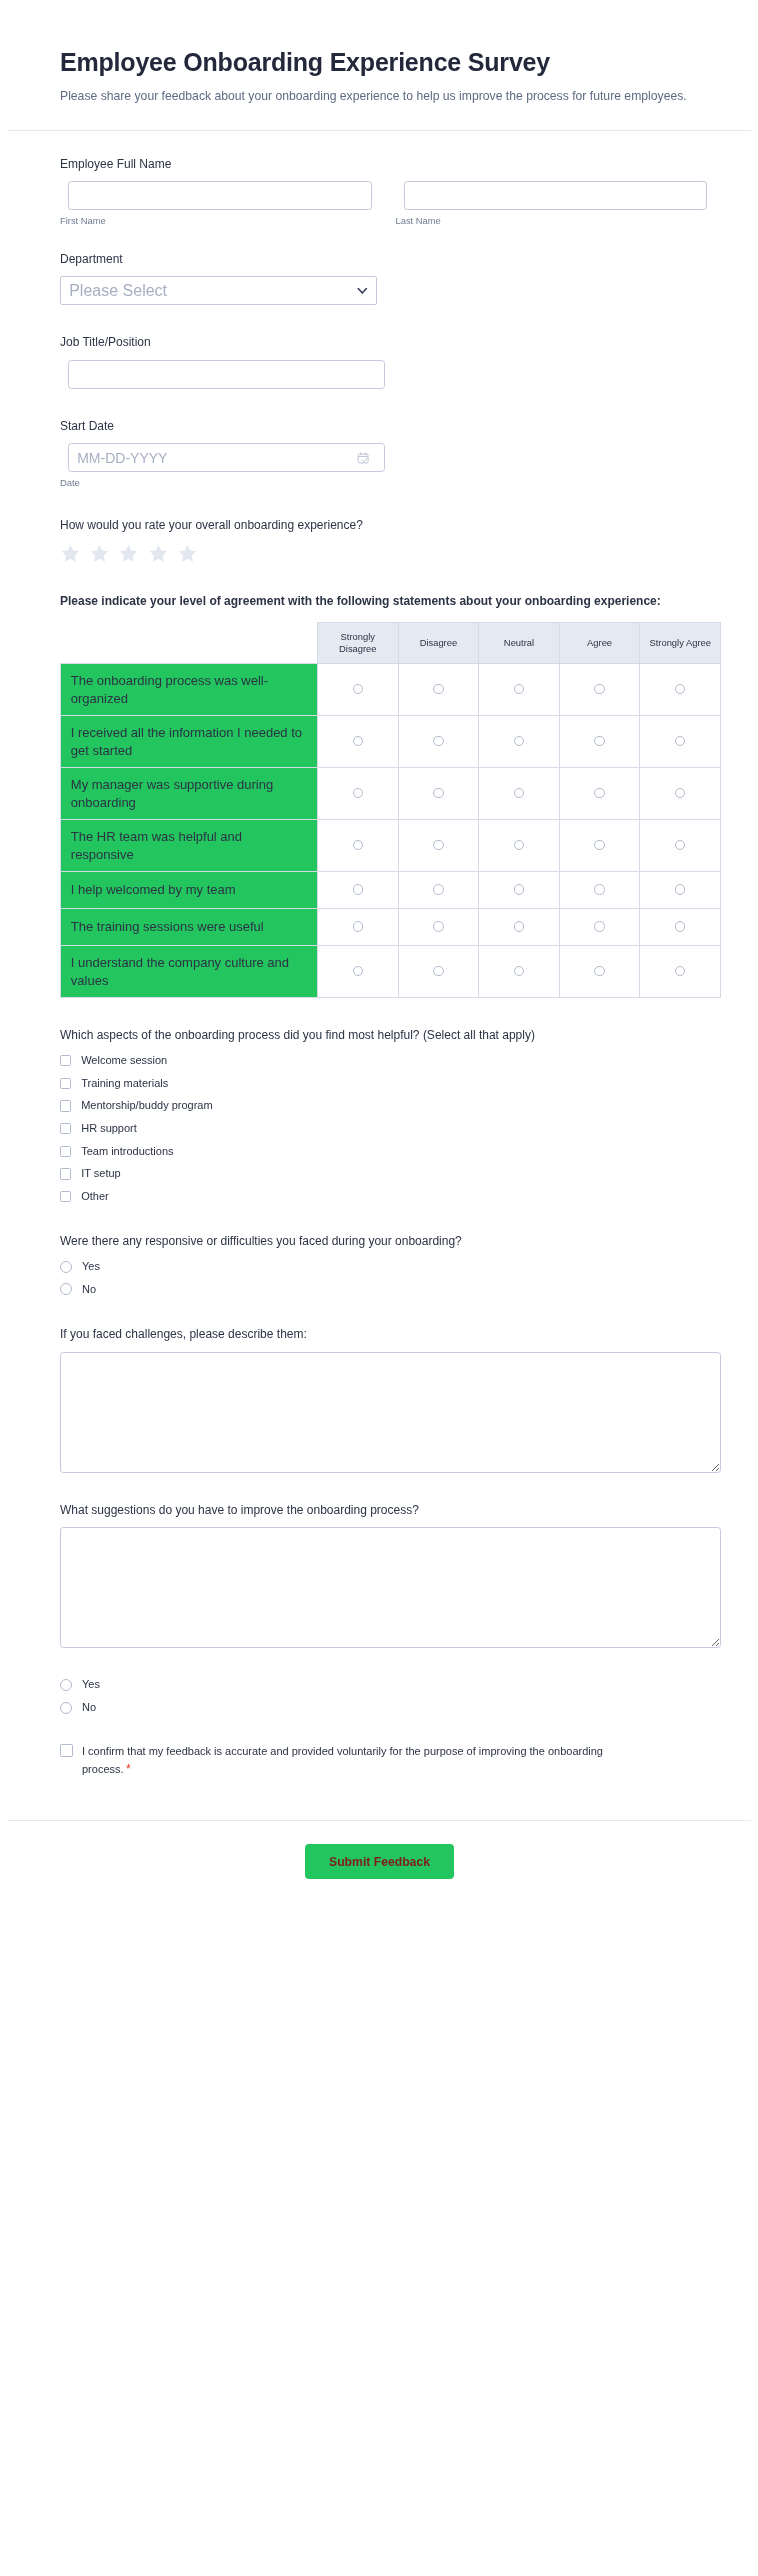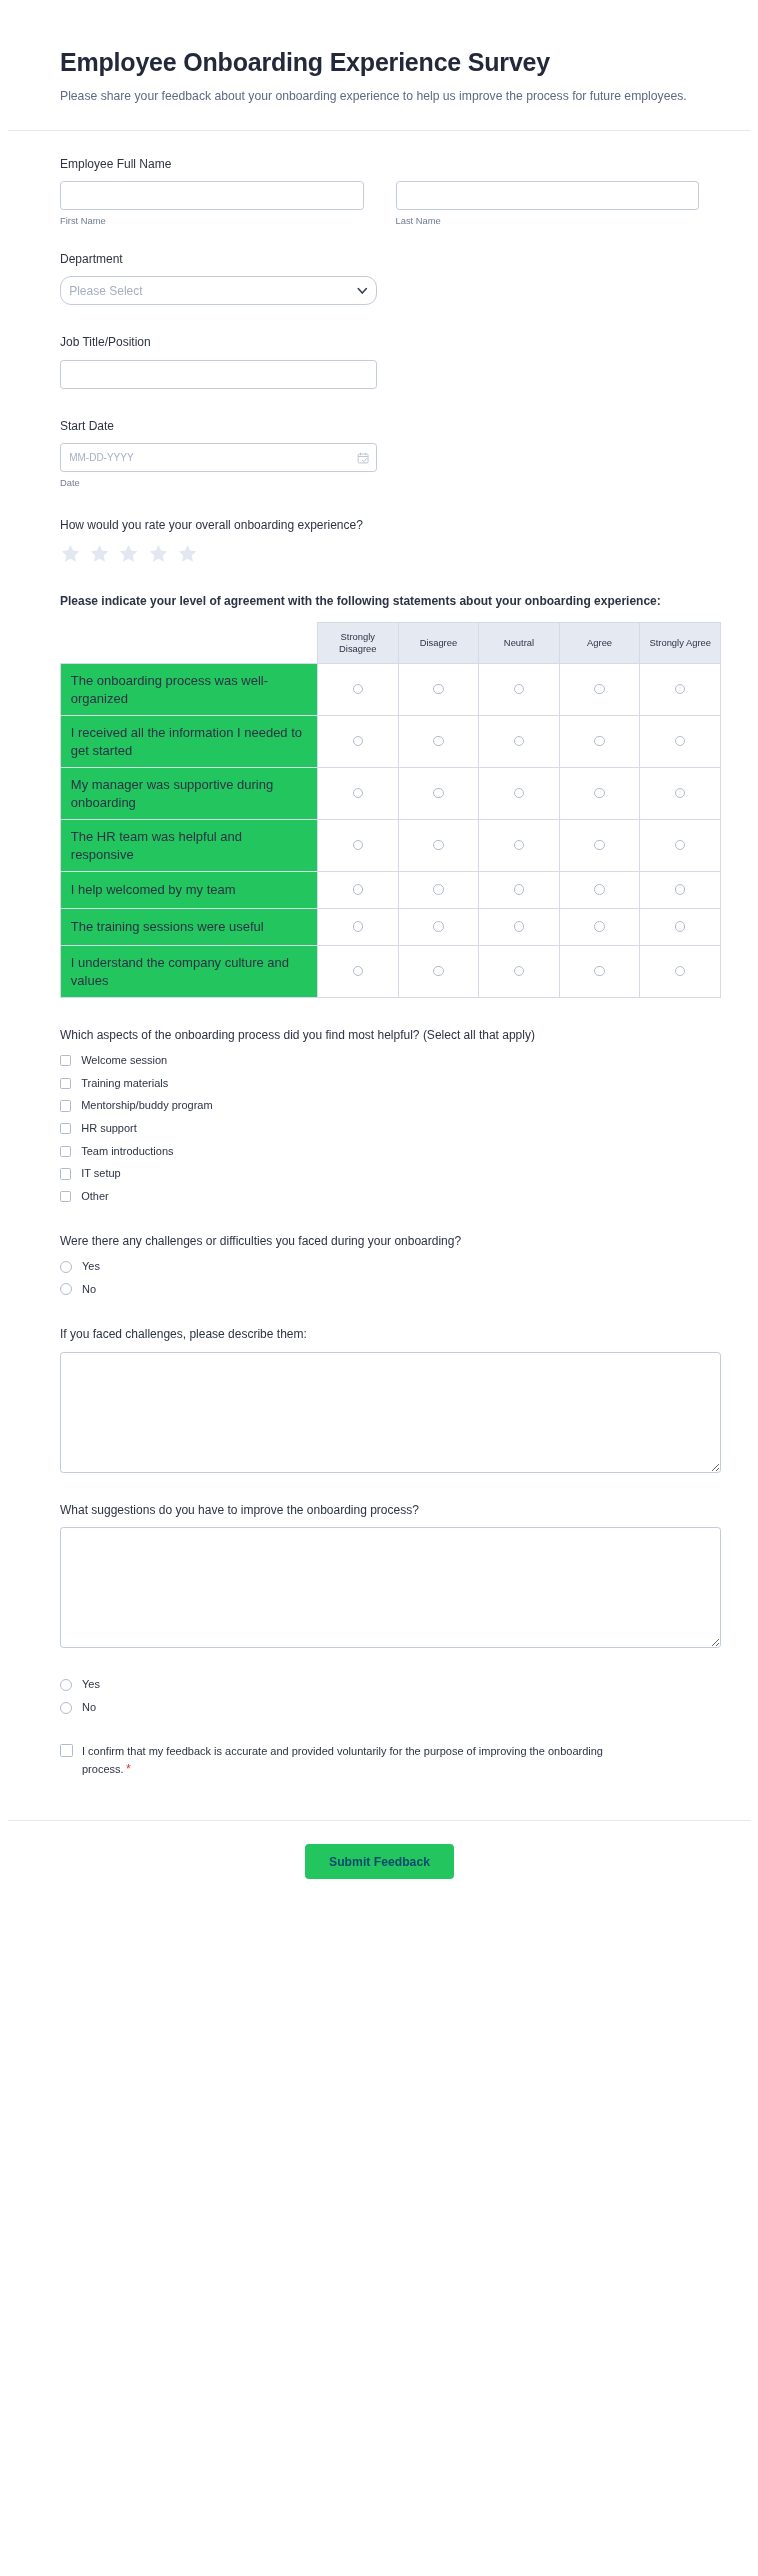--- a/index.html
+++ b/index.html
@@ -74,40 +74,41 @@
   .input-col {
     width: 317px;
   }
   .txt-input {
     width: 100%;
     height: 29px;
     border: 0.8px solid #c3cad9;
     border-radius: 3.3px;
     background: #fff;
     font-family: "Liberation Sans", sans-serif;
-    font-size: 10px;
+    font-size: 14px;
     color: #2c3345;
     padding: 4.9px 8.2px;
     outline: none;
+    margin-left: 8px;
   }
   .txt-input::placeholder { color: #a6afc1; }
   .txt-input.narrow { width: 317px; }
 
   .select-wrap {
     position: relative;
     width: 317px;
   }
   .sel-input {
     width: 100%;
     height: 29px;
     border: 0.8px solid #c3cad9;
-    border-radius: 11px;
+    border-radius: 2px;
     background: #fff;
     font-family: "Liberation Sans", sans-serif;
-    font-size: 12px;
+    font-size: 16px;
     color: #a6afc1;
     padding: 4.9px 24.5px 4.9px 8.2px;
     appearance: none;
     -webkit-appearance: none;
     outline: none;
     line-height: 18px;
     display: flex;
     align-items: center;
   }
   .chev {
@@ -256,21 +257,21 @@
 
   
   .form-footer {
     border-top: 0.8px solid #e6e8ef;
     padding: 23px 52px 33px 52px;
     text-align: center;
     margin-top: 18px;
   }
   .submit-btn {
     background: #22c55e;
-    color: #0c4a6e;
+    color: #7f1d1d;
     border: none;
     border-radius: 4.1px;
     font-family: "Liberation Sans", sans-serif;
     font-size: 12.2px;
     font-weight: bold;
     padding: 10.6px 24.5px;
     cursor: pointer;
     min-width: 139px;
   }
 
@@ -459,21 +460,21 @@
           <span class="opt-text">IT setup</span>
         </div>
         <div class="opt-row">
           <span class="cb-box"></span>
           <span class="opt-text">Other</span>
         </div>
       </div>
     </div>
 
     <div class="field gap-lg">
-      <span class="field-label">Were there any challenges or difficulties you faced during your onboarding?</span>
+      <span class="field-label">Were there any responsive or difficulties you faced during your onboarding?</span>
       <div class="opt-list">
         <div class="opt-row">
           <span class="rb-box"></span>
           <span class="opt-text">Yes</span>
         </div>
         <div class="opt-row">
           <span class="rb-box"></span>
           <span class="opt-text">No</span>
         </div>
       </div>

